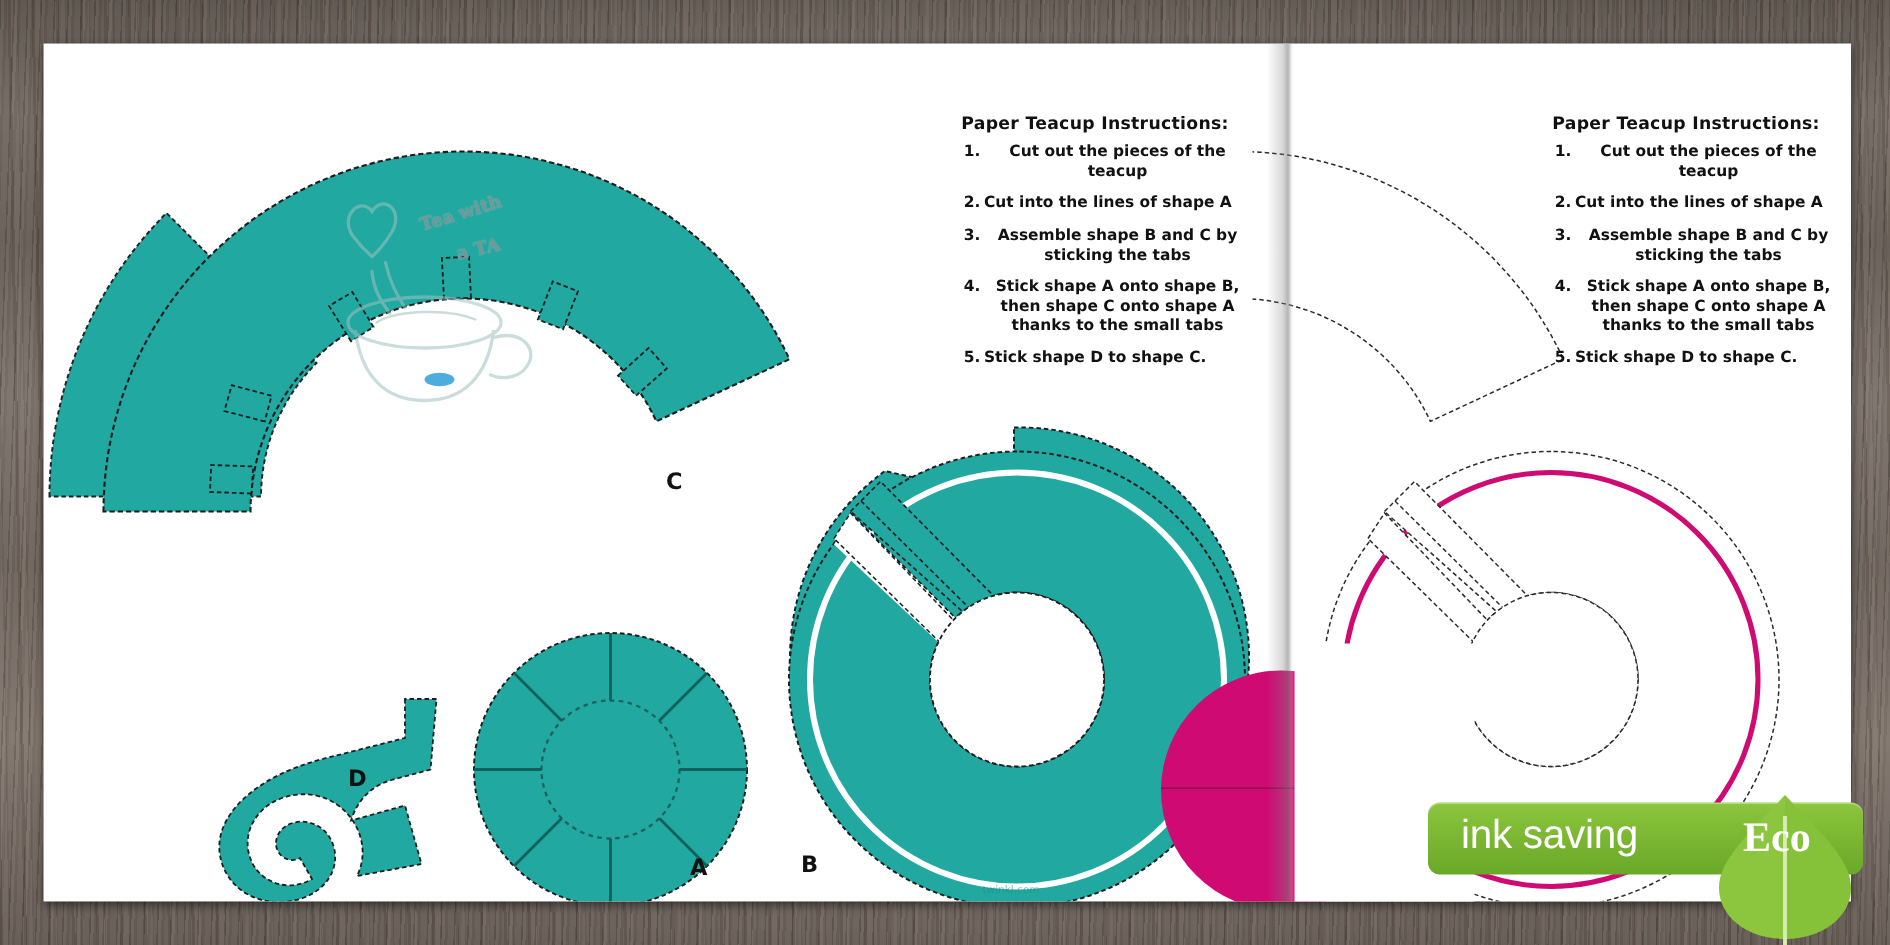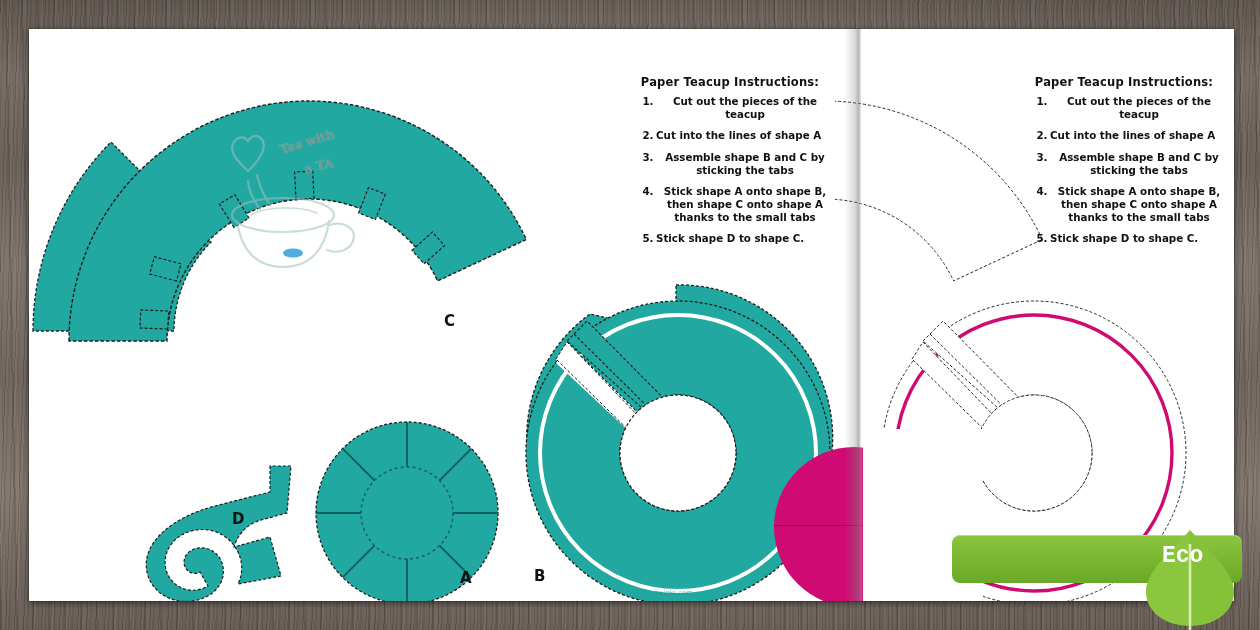--- a/index.html
+++ b/index.html
@@ -154,24 +154,24 @@
     letter-spacing: -0.2px;
   }
   #eco-leaf {
     position: absolute;
     left: 186px; top: -1px;
     width: 104px; height: 104px;
   }
   #eco-leaf-text {
     position: absolute;
     left: 210px; top: 14px;
-    font-size: 23px;
+    font-size: 28px;
     font-weight: bold;
     color: #ffffff;
-    font-family: Liberation Mono, monospace;
+    font-family: Liberation Serif, serif;
   }
 
   
   #doodle-caption{
     position:absolute;
     left: 247px; top: 104px;
     width: 110px; height: 56px;
     z-index: 4;
     pointer-events:none;
   }
@@ -466,16 +466,17 @@
   </div>
 
   <div id="eco-badge">
     <div id="eco-pill"></div>
     <svg id="eco-leaf" viewBox="0 0 104 104">
       <path d="M52 2 C 74 26, 96 44, 96 64 C 96 84, 76 98, 52 98
                C 28 98, 8 84, 8 64 C 8 44, 30 26, 52 2 Z" fill="#8cc63f"></path>
       <path d="M52 2 C 74 26, 96 44, 96 64 C 96 84, 76 98, 52 98 Z" fill="#7fbd33" opacity="0.45"></path>
       <line x1="52" y1="16" x2="52" y2="104" stroke="#d8ecb4" stroke-width="2.6"></line>
     </svg>
+    <span id="eco-pill-text">ink saving</span>
     <span id="eco-leaf-text">Eco</span>
   </div>
 
 </div>
 
 </body></html>

